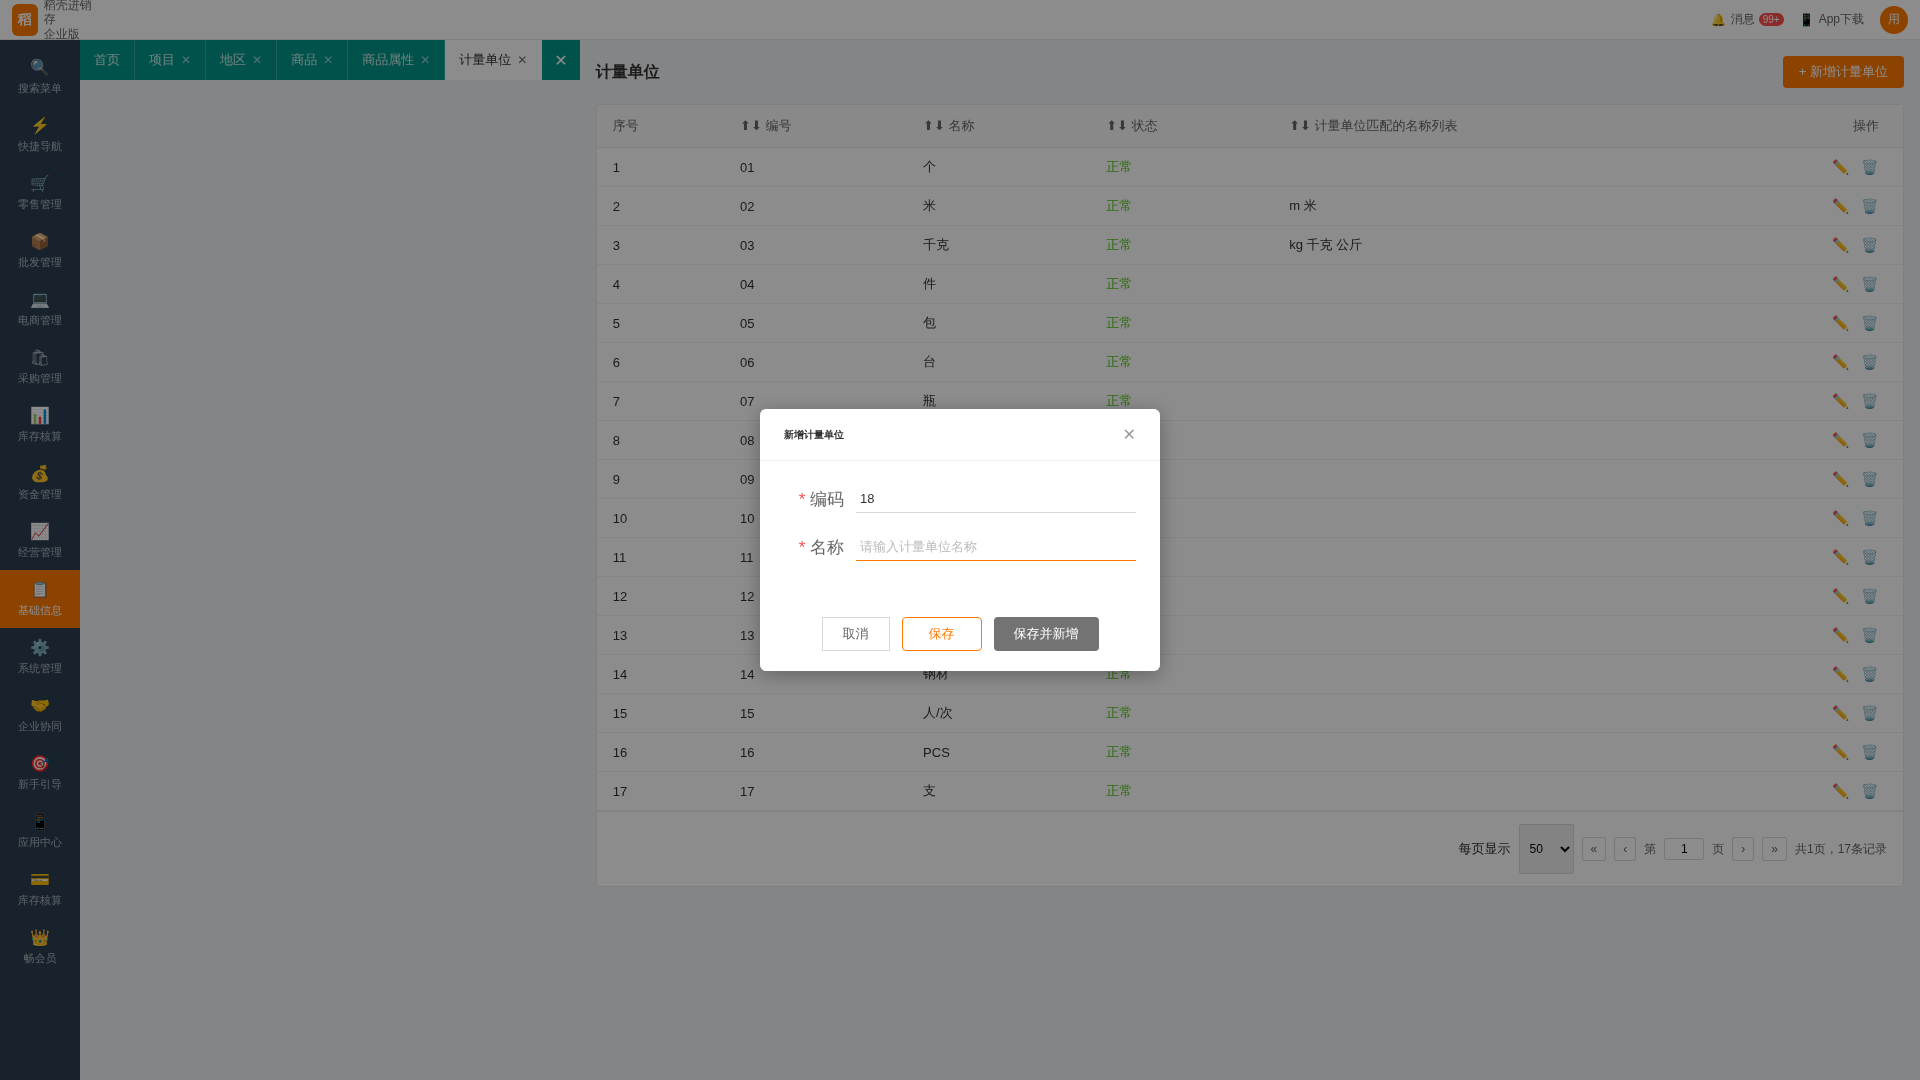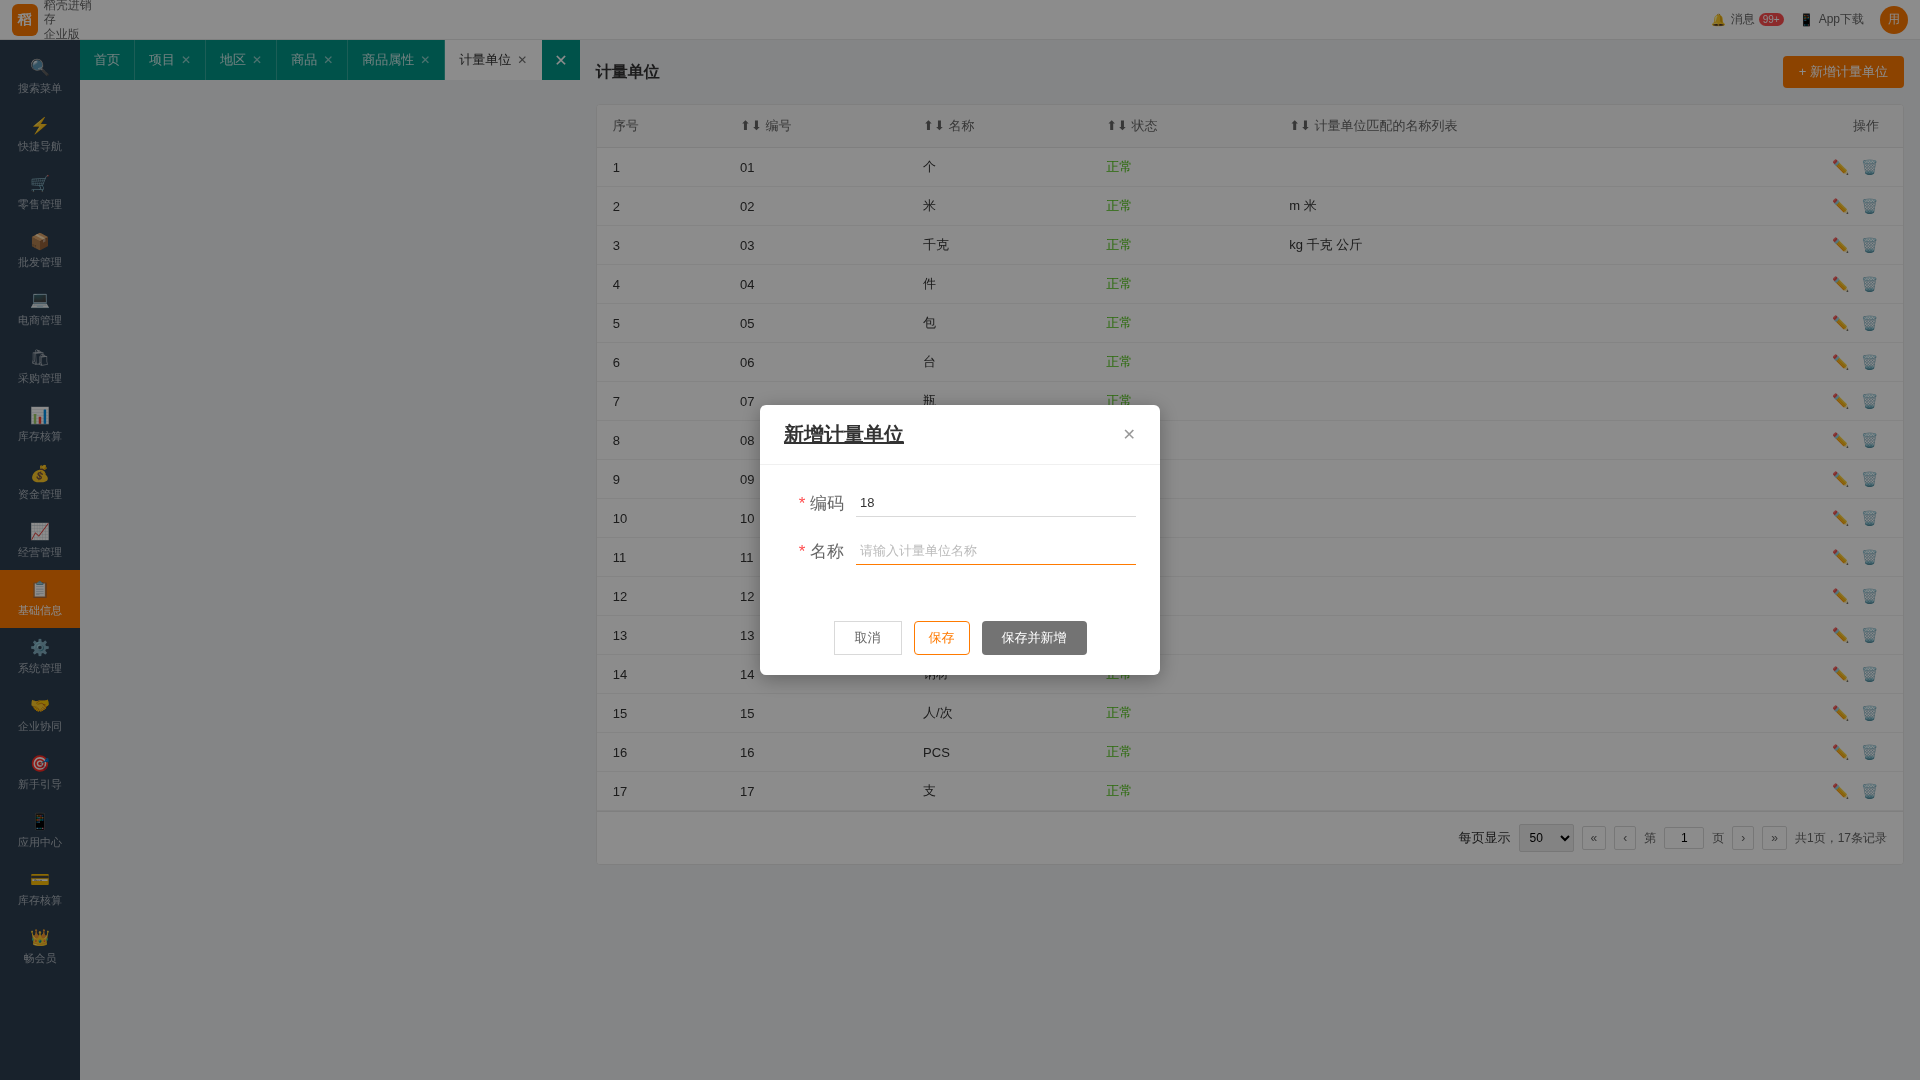--- a/index.html
+++ b/index.html
@@ -48,38 +48,38 @@
     td { padding: 10px 16px; border-bottom: 1px solid #f0f0f0; color: #333; font-size: 13px; }
     .status-normal { color: #52c41a; }
     .action-btn { color: #1890ff; cursor: pointer; margin-right: 8px; font-size: 14px; }
     .action-delete { color: #ff4d4f; cursor: pointer; font-size: 14px; }
 
     
     .pagination { display: flex; align-items: center; justify-content: flex-end; padding: 12px 16px; gap: 8px; background: white; border-top: 1px solid #e8e8e8; }
     .pagination-btn { padding: 4px 8px; border: 1px solid #d9d9d9; background: white; cursor: pointer; border-radius: 2px; font-size: 12px; color: #666; }
     .page-input { width: 40px; border: 1px solid #d9d9d9; text-align: center; padding: 3px; border-radius: 2px; font-size: 12px; }
     .pagination-text { font-size: 12px; color: #666; }
-    .page-size-select { border: 1px solid #d9d9d9; padding: 5px 6px; border-radius: 2px; font-size: 12px; }
+    .page-size-select { border: 1px solid #d9d9d9; padding: 16px 6px; border-radius: 2px; font-size: 12px; }
 
     
     .modal-overlay { position: fixed; top: 0; left: 0; width: 1920px; height: 1080px; background: rgba(0,0,0,0.45); z-index: 1000; display: flex; align-items: center; justify-content: center; }
     .modal { background: white; border-radius: 6px; width: 400px; box-shadow: 0 4px 20px rgba(0,0,0,0.3); }
     .modal-header { padding: 16px 24px; border-bottom: 1px solid #f0f0f0; display: flex; align-items: center; justify-content: space-between; }
-    .modal-title { font-size: 20px; font-weight: 600; color: #333; text-decoration: underline; }
+    .modal-title { font-size: 10px; font-weight: 600; color: #333; }
     .modal-close { cursor: pointer; color: #999; font-size: 16px; }
     .modal-body { padding: 24px; }
     .form-item { display: flex; align-items: center; margin-bottom: 20px; }
     .form-label { width: 60px; text-align: right; margin-right: 12px; font-size: 17px; color: #666; flex-shrink: 0; }
     .form-label.required::before { content: '* '; color: #ff4d4f; }
     .form-input { flex: 1; border: none; border-bottom: 1px solid #d9d9d9; padding: 6px 4px; font-size: 13px; outline: none; color: #333; }
     .form-input.active { border-bottom-color: #ff7a00; }
     .form-input::placeholder { color: #bbb; }
     .modal-footer { padding: 12px 24px 20px; display: flex; justify-content: center; gap: 12px; }
     .btn-cancel { padding: 7px 20px; border: 1px solid #d9d9d9; background: white; border-radius: 0; cursor: pointer; font-size: 13px; color: #666; }
-    .btn-save { padding: 7px 14px; border: 1px solid #ff7a00; background: white; color: #ff7a00; border-radius: 4px; cursor: pointer; font-size: 13px; }
+    .btn-save { padding: 7px 26px; border: 1px solid #ff7a00; background: white; color: #ff7a00; border-radius: 4px; cursor: pointer; font-size: 13px; }
     .btn-save-new { padding: 7px 20px; border: none; background: #737373; color: white; border-radius: 4px; cursor: pointer; font-size: 13px; }
   </style>
 </head>
 <body>
 
 <div class="app-container">
 
   <div class="top-bar">
     <div class="top-bar-left">
       <div class="logo-area">

